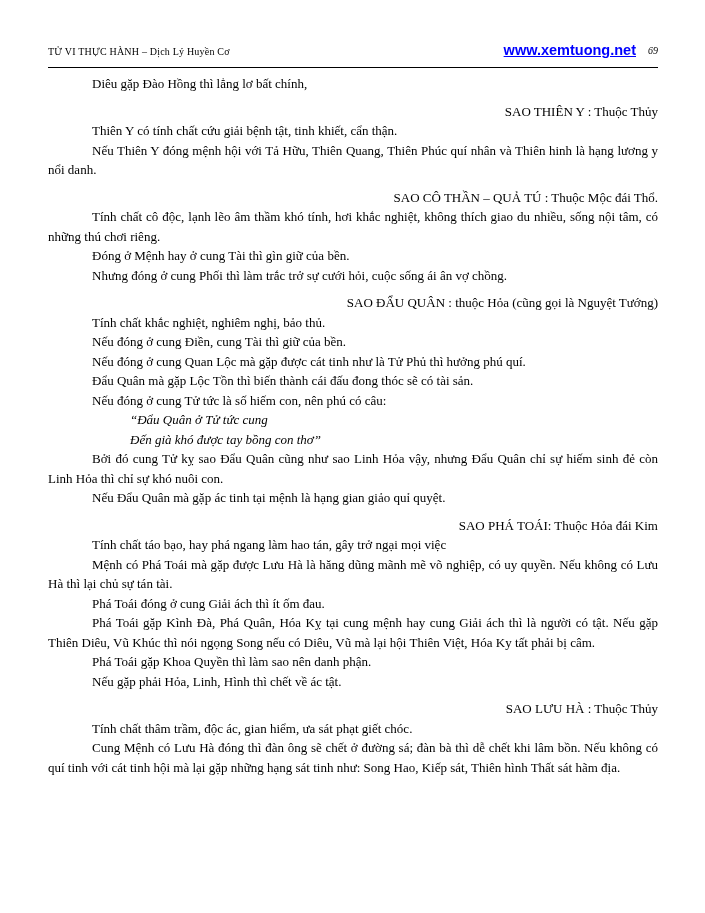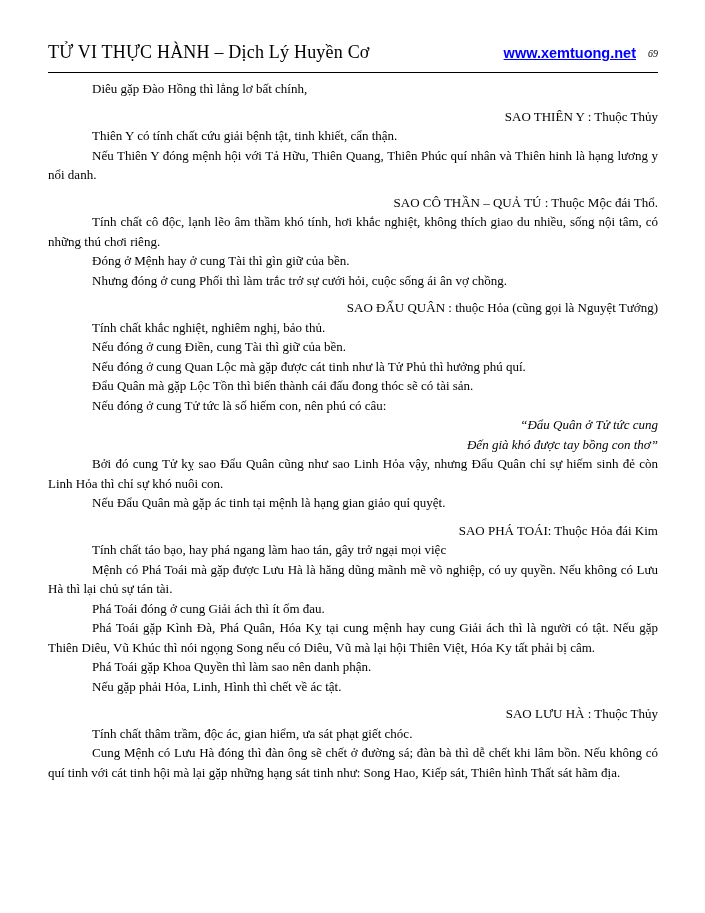--- a/index.html
+++ b/index.html
@@ -14,21 +14,21 @@
     overflow: hidden;
   }
   .header {
     display: flex;
     justify-content: space-between;
     align-items: baseline;
     margin: 0 47px 0 48px;
     padding-top: 42px;
   }
   .header-title {
-    font-size: 18px;
+    font-size: 10px;
     letter-spacing: 0.2px;
     white-space: nowrap;
     text-align: right;
   }
   .header-right {
     display: flex;
     align-items: center;
     gap: 12px;
   }
   .site-link {
@@ -60,22 +60,22 @@
     margin: 8px 0 0 0;
     font-size: 13px;
     font-weight: normal;
     line-height: 19.5px;
     text-align: right;
     text-indent: 0;
   }
   .content p.quote {
     font-style: italic;
     text-indent: 0;
-    margin-left: 115px;
-    text-align: right;
+    margin-left: 82px;
+    text-align: left;
   }
 </style>
 </head>
 <body>
 
 <div class="page">
   <div class="header">
     <span class="header-title">TỬ VI THỰC HÀNH – Dịch Lý Huyền Cơ</span>
     <span class="header-right">
       <span class="site-link">www.xemtuong.net</span>

